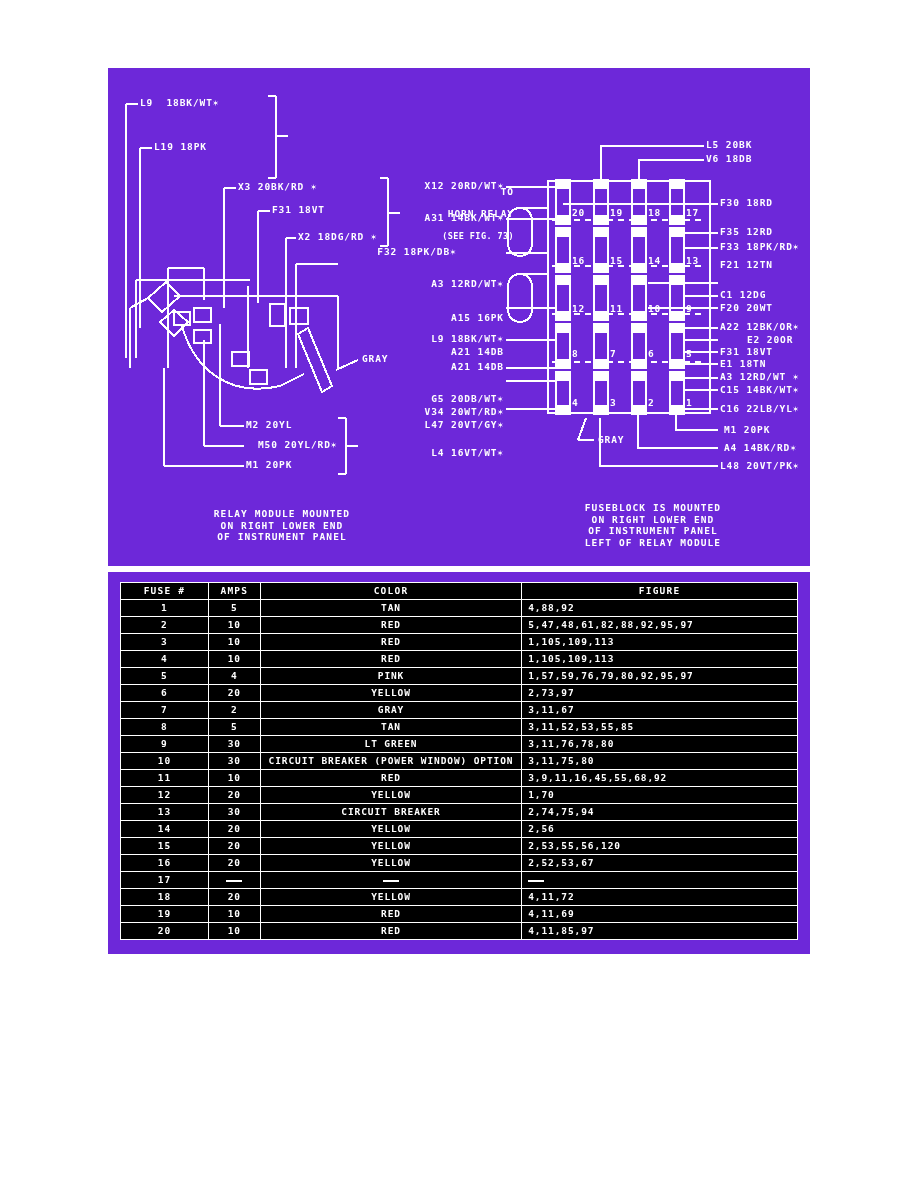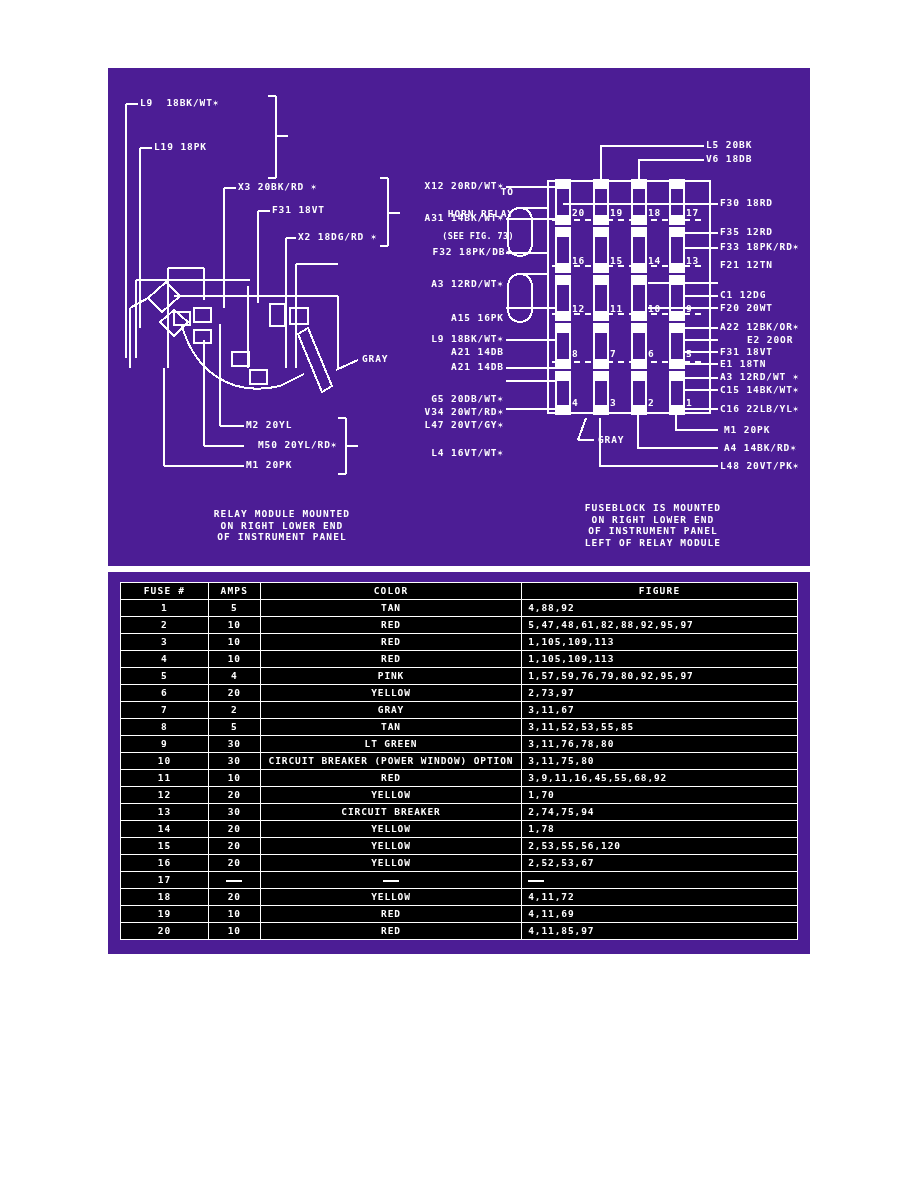--- a/index.html
+++ b/index.html
@@ -2,21 +2,21 @@
 <html><head>
 <meta charset="utf-8">
 <title>Fuse Block / Relay Module Wiring Diagram</title>
 <style>
   html,body{margin:0;padding:0;background:#ffffff;}
   body{width:918px;height:1188px;font-family:"DejaVu Sans Mono","Liberation Mono",monospace;}
 
   #page{position:relative;width:918px;height:1188px;background:#ffffff;overflow:hidden;}
 
   
-  .panel{position:absolute;background:#4c1d95;text-decoration:underline;}
+  .panel{position:absolute;background:#6d28d9;text-decoration:underline;}
   #diagram-panel{left:108px;top:68px;width:702px;height:498px;}
   #table-panel{left:108px;top:572px;width:702px;height:382px;}
 
   
   .dtxt{
     position:absolute;color:#ffffff;white-space:pre;
     font-family:"DejaVu Sans Mono","Liberation Mono",monospace;
     font-size:9.5px;font-weight:bold;letter-spacing:0.9px;line-height:10px;
   }
   .dtxt.r{text-align:right;}
@@ -281,21 +281,21 @@
 
     <div class="cap" style="left:44px;top:440px;width:260px;">RELAY MODULE MOUNTED
 ON RIGHT LOWER END
 OF INSTRUMENT PANEL</div>
 
     <div class="dtxt" style="left:598px;top:72px;">L5 20BK</div>
     <div class="dtxt" style="left:598px;top:86px;">V6 18DB</div>
 
     <div class="dtxt r" style="left:236px;top:113px;width:160px;">X12 20RD/WT✶</div>
     <div class="dtxt r" style="left:236px;top:145px;width:160px;">A31 14BK/WT✶</div>
-    <div class="dtxt r" style="left:244px;top:179px;width:160px;">F32 18PK/DB✶</div>
+    <div class="dtxt r" style="left:229px;top:179px;width:160px;text-align:center;">F32 18PK/DB✶</div>
     <div class="dtxt r" style="left:236px;top:211px;width:160px;">A3 12RD/WT✶</div>
     <div class="dtxt r" style="left:236px;top:245px;width:160px;">A15 16PK</div>
     <div class="dtxt r" style="left:236px;top:266px;width:160px;">L9 18BK/WT✶</div>
     <div class="dtxt r" style="left:236px;top:279px;width:160px;">A21 14DB</div>
     <div class="dtxt r" style="left:236px;top:294px;width:160px;">A21 14DB</div>
     <div class="dtxt r" style="left:236px;top:326px;width:160px;">G5 20DB/WT✶</div>
     <div class="dtxt r" style="left:236px;top:339px;width:160px;">V34 20WT/RD✶</div>
     <div class="dtxt r" style="left:236px;top:352px;width:160px;">L47 20VT/GY✶</div>
     <div class="dtxt r" style="left:236px;top:380px;width:160px;">L4 16VT/WT✶</div>
 
@@ -439,21 +439,21 @@
           <tr>
             <td>13</td>
             <td>30</td>
             <td>CIRCUIT BREAKER</td>
             <td class="fig">2,74,75,94</td>
           </tr>
           <tr>
             <td>14</td>
             <td>20</td>
             <td>YELLOW</td>
-            <td class="fig">1,78</td>
+            <td class="fig">2,56</td>
           </tr>
           <tr>
             <td>15</td>
             <td>20</td>
             <td>YELLOW</td>
             <td class="fig">2,53,55,56,120</td>
           </tr>
           <tr>
             <td>16</td>
             <td>20</td>

